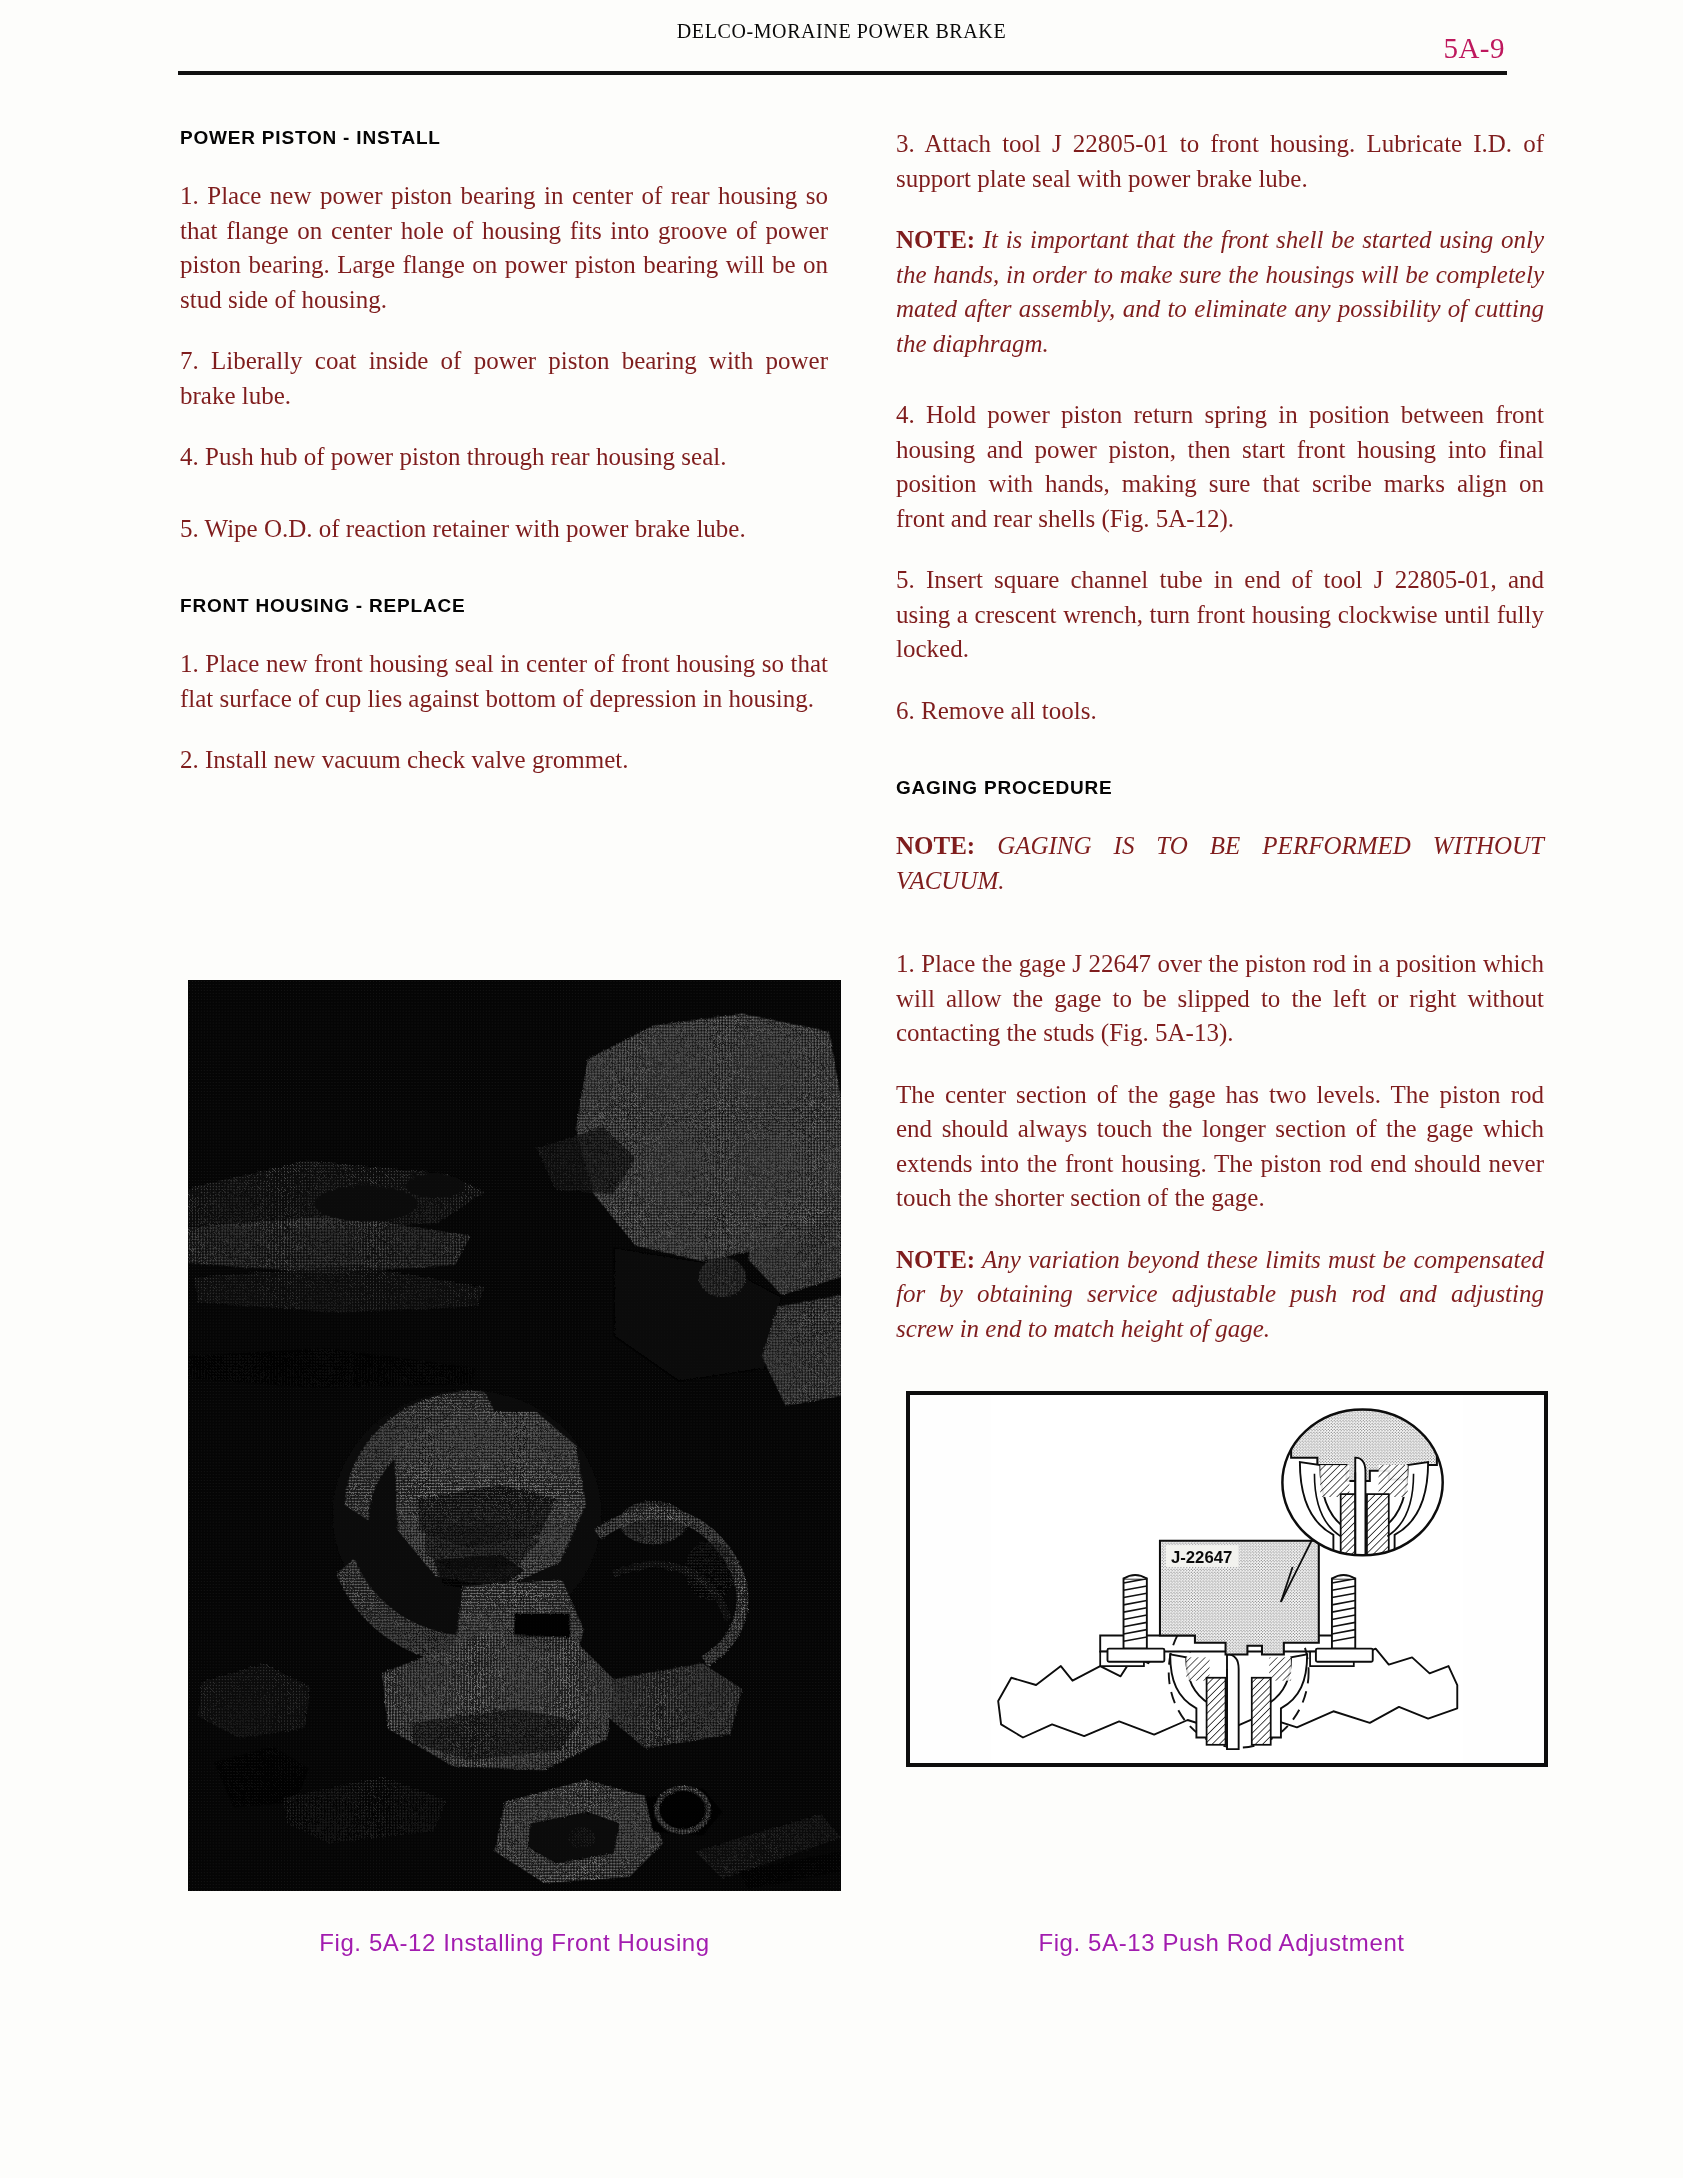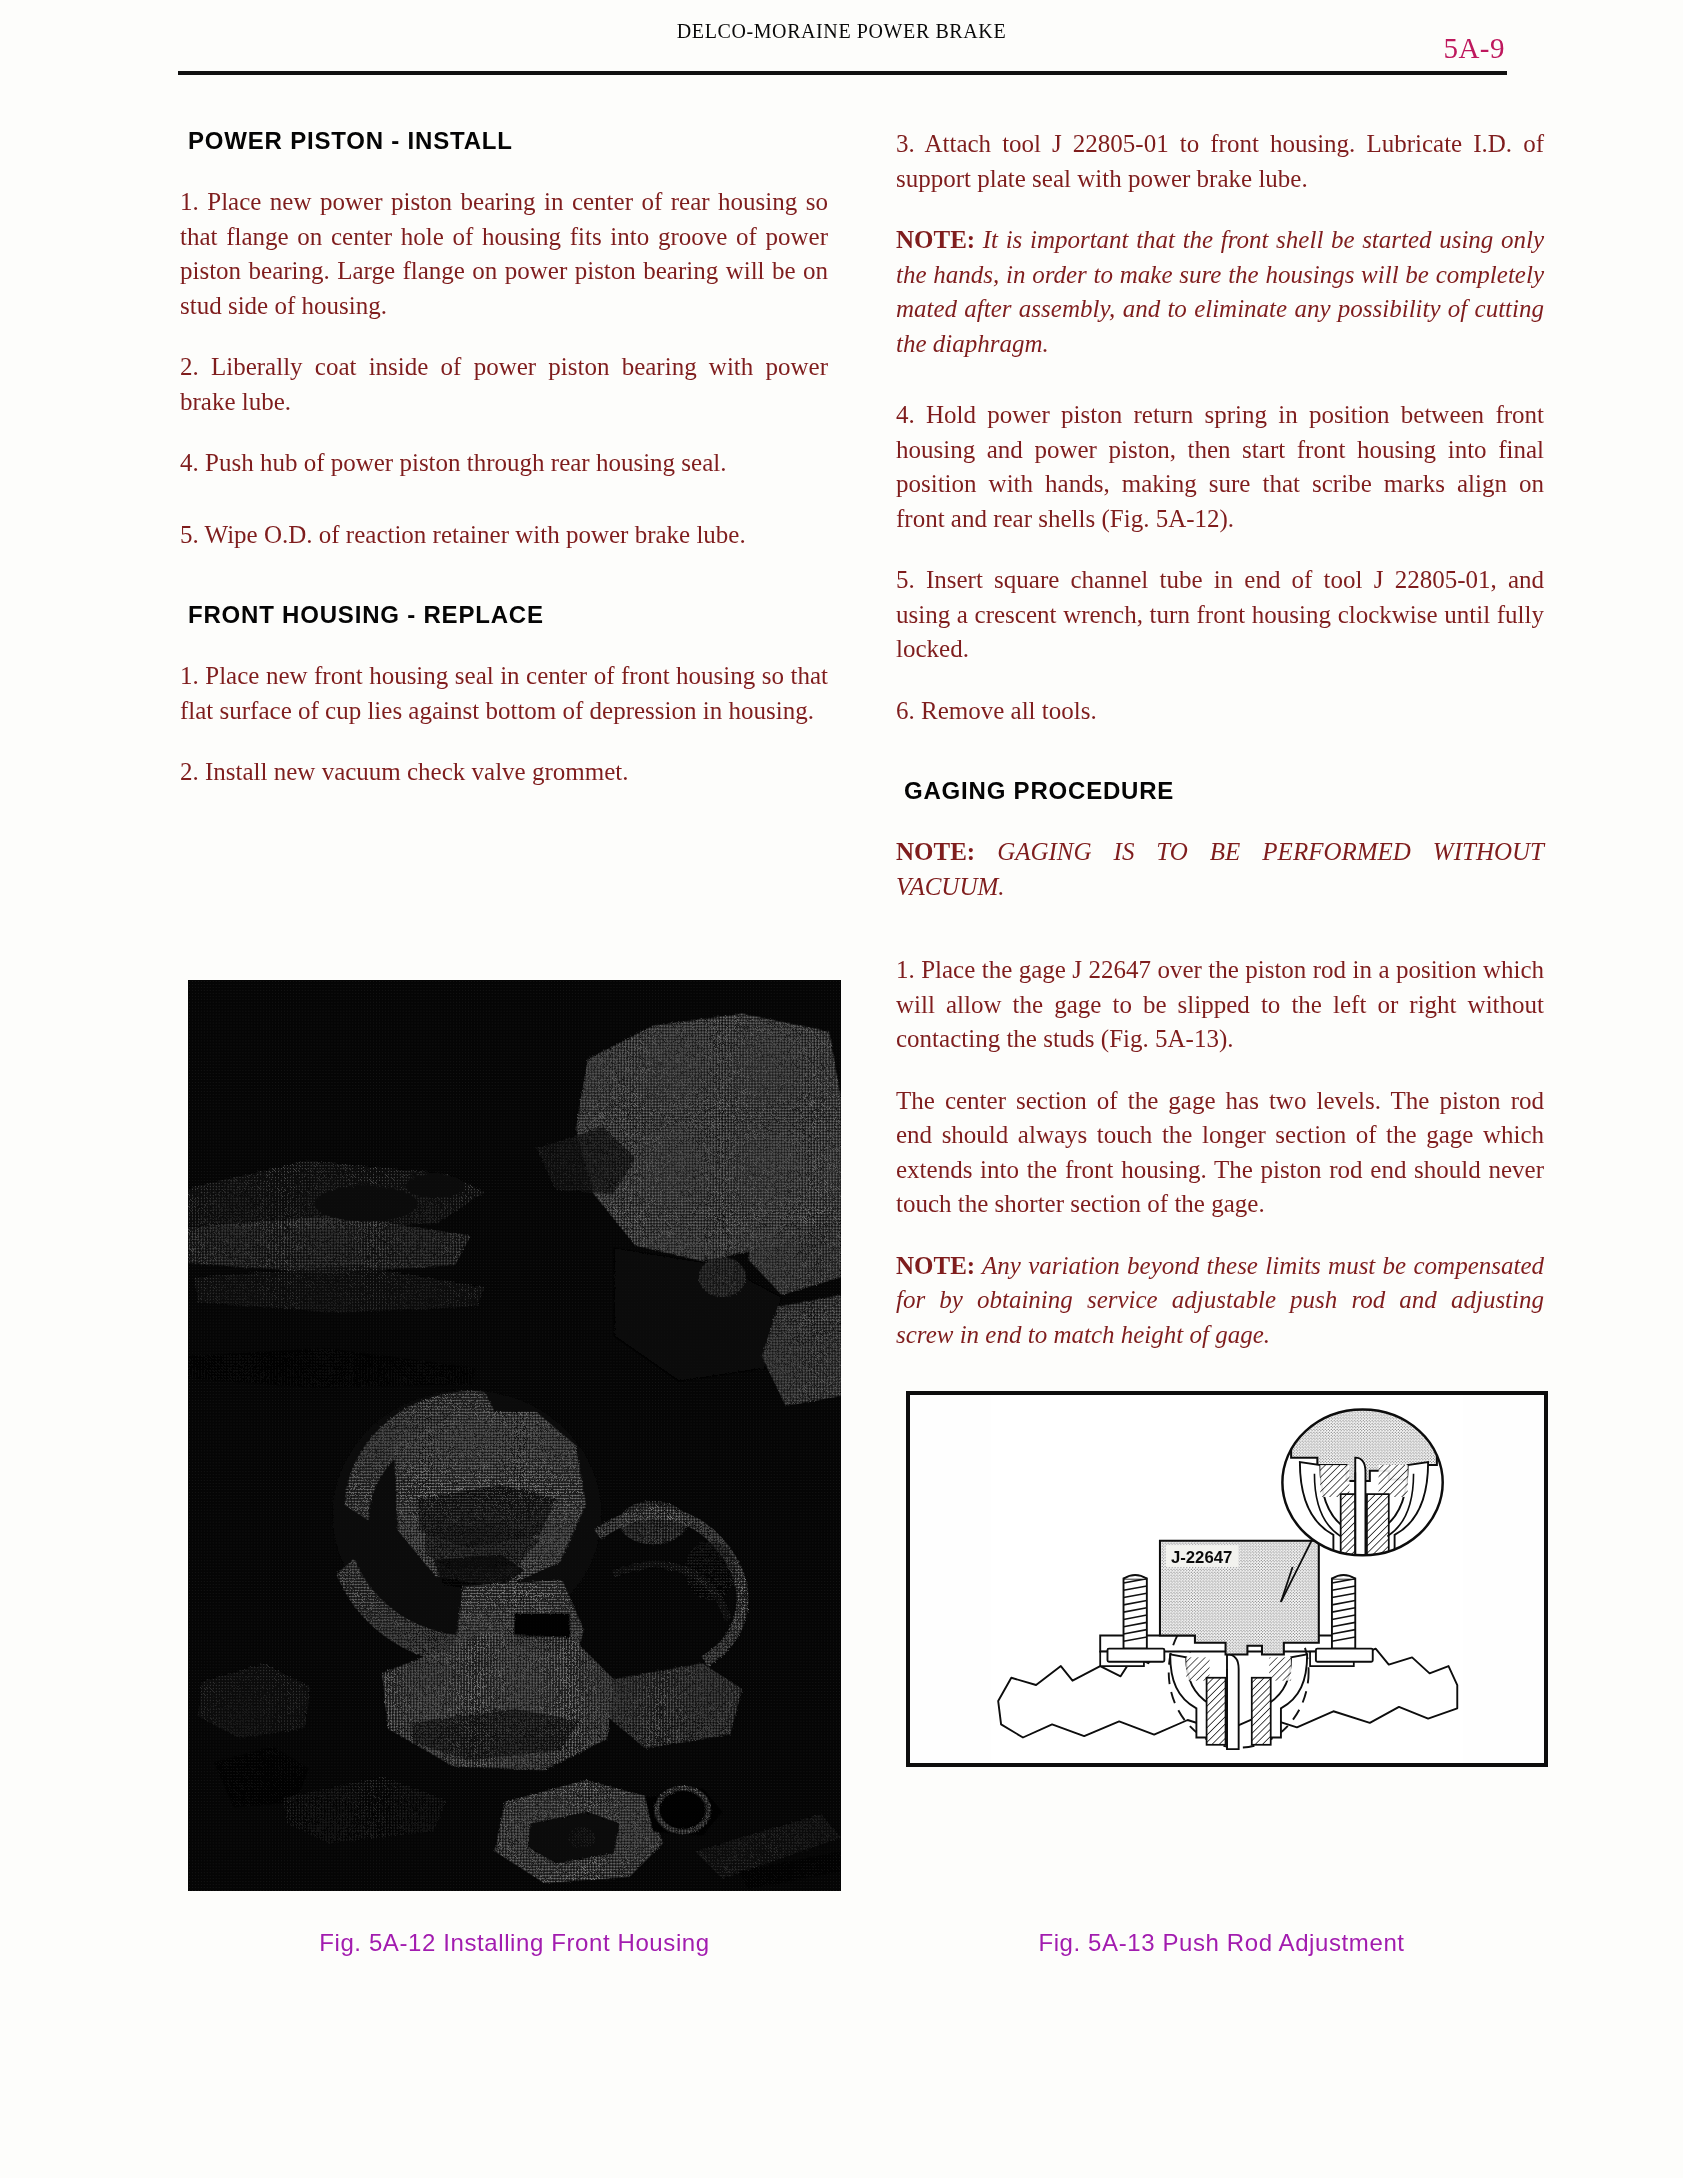--- a/index.html
+++ b/index.html
@@ -60,24 +60,24 @@
     position: absolute;
     top: 127px;
     width: 648px;
   }
   .col-left  { left: 180px; }
   .col-right { left: 896px; }
 
   .h2 {
     font-family: "Liberation Sans", "DejaVu Sans", sans-serif;
     font-weight: bold;
-    font-size: 24px;
+    font-size: 19px;
     letter-spacing: 0.8px;
     color: #050505;
-    margin: 0 0 30px 8px;
+    margin: 0 0 30px 0;
   }
   .h2.tight-top { margin-top: 0; }
 
   p.body {
     margin: 0 0 27px 0;
     font-size: 25px;
     line-height: 1.38;
     text-align: justify;
     text-justify: inter-word;
     color: #7f1d1d;
@@ -156,21 +156,21 @@
     <div class="runhead-folio">5A-9</div>
   </div>
   <div class="runrule"></div>
 
   <div class="col col-left">
 
     <h2 class="h2 tight-top">POWER PISTON - INSTALL</h2>
 
     <p class="body">1. Place new power piston bearing in center of rear housing so that flange on center hole of housing fits into groove of power piston bearing. Large flange on power piston bearing will be on stud side of housing.</p>
 
-    <p class="body">2. Liberally coat inside of power piston bearing with power brake lube.</p>
+    <p class="body">7. Liberally coat inside of power piston bearing with power brake lube.</p>
 
 
     <p class="body">4. Push hub of power piston through rear housing seal.</p>
 
     <div class="gap-s"></div>
 
     <p class="body">5. Wipe O.D. of reaction retainer with power brake lube.</p>
 
     <div class="gap-m"></div>
 

